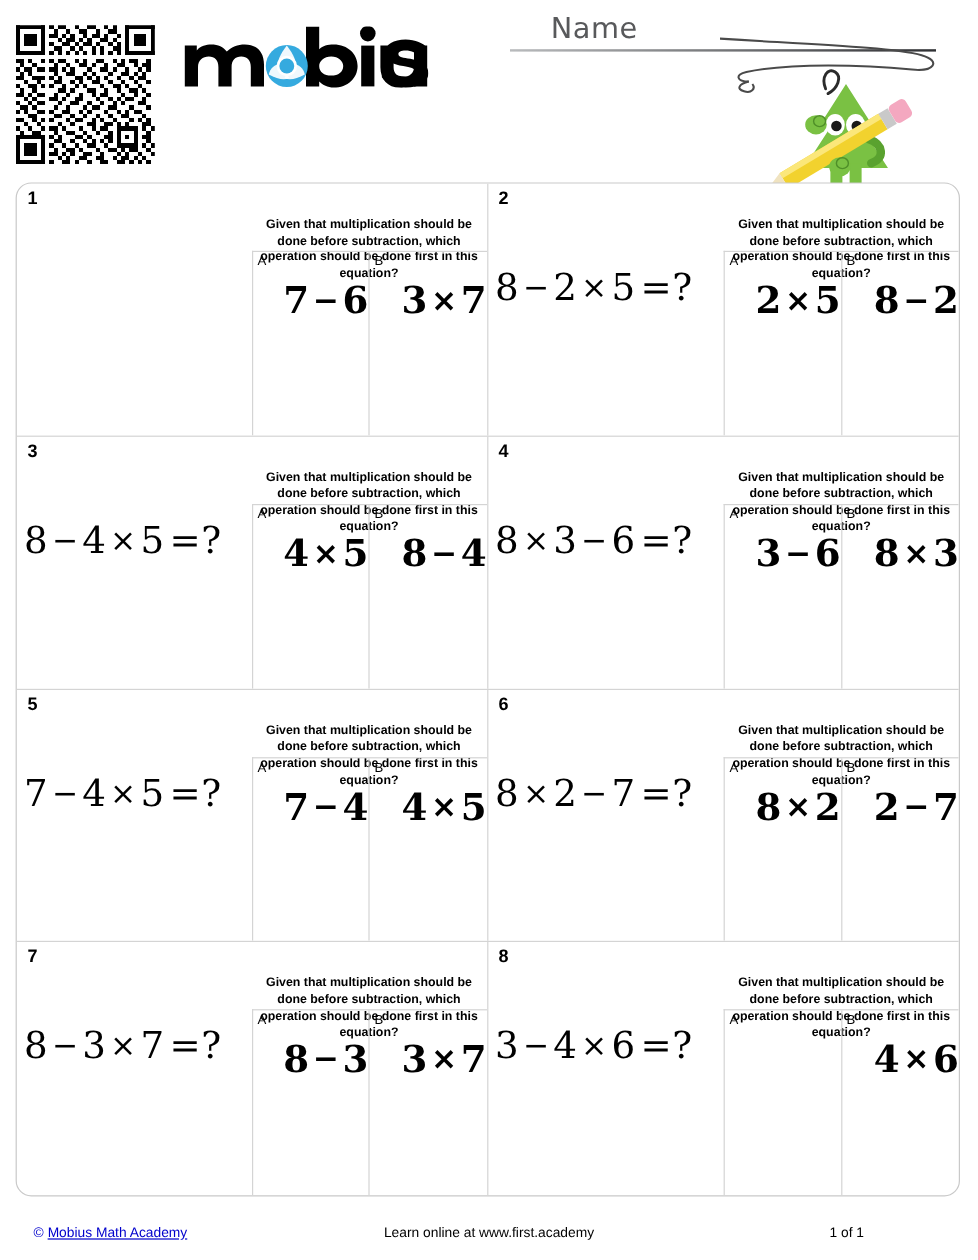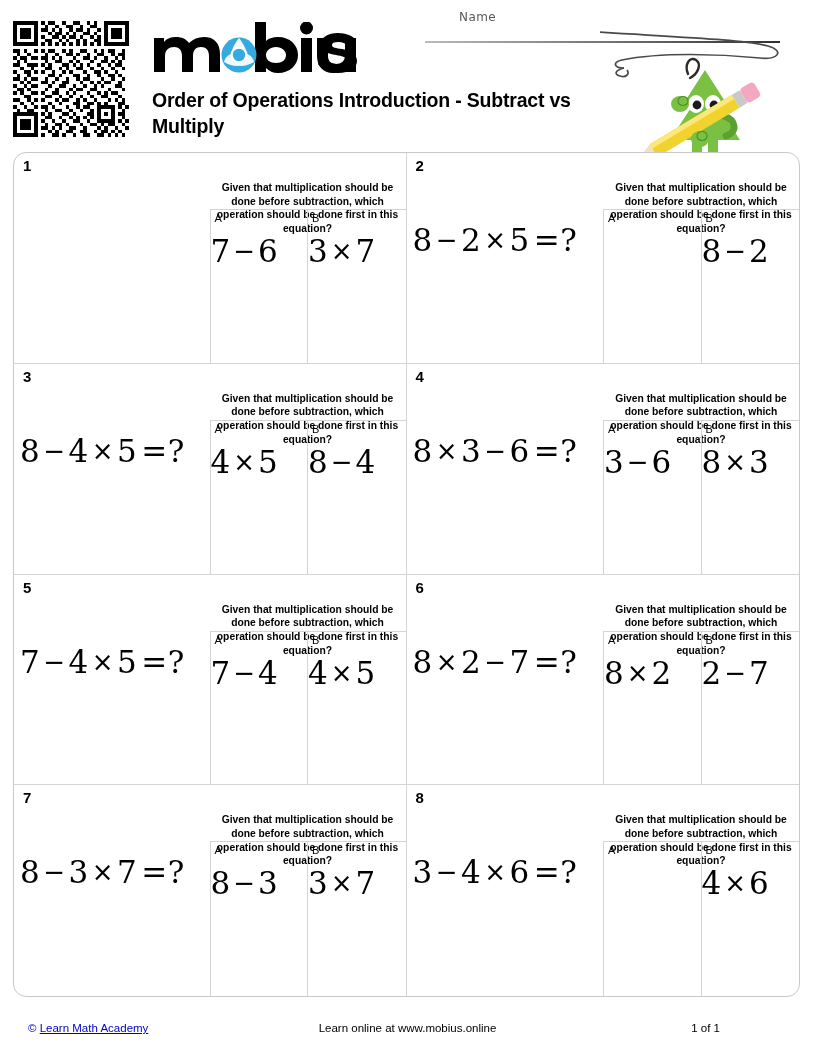--- a/index.html
+++ b/index.html
@@ -64,21 +64,21 @@
     position: absolute;
     left: 425px;
     top: 8px;
     width: 360px;
     height: 48px;
   }
   .name-label {
     position: absolute;
     left: 34px;
     top: 2px;
-    font-size: 12px;
+    font-size: 24px;
     color: #58595b;
     font-family: "DejaVu Sans", sans-serif;
     letter-spacing: 0.4px;
   }
   .name-rule {
     position: absolute;
     left: 0;
     top: 33px;
     width: 355px;
     height: 2px;
@@ -194,25 +194,26 @@
     font-size: 11px;
     font-family: "Liberation Sans", sans-serif;
     line-height: 1;
     color: #000;
   }
   .choice-expr {
     position: absolute;
     left: 0;
     right: 0;
     top: 22px;
-    text-align: left;
+    text-align: right;
     font-size: 31px;
     font-family: "DejaVu Serif", serif;
     white-space: nowrap;
     line-height: 1.25;
+    font-weight: bold;
   }
   .choice-expr .op {
     font-family: "DejaVu Sans", sans-serif;
     font-size: 26px;
     padding: 0 3px;
     position: relative;
     top: -2px;
   }
 
   
@@ -602,21 +603,20 @@
           <circle cx="87" cy="33" r="8.5" fill="#ffffff"></circle>
           <path d="M87 16 C81 24 79 29 80 33 L94 33 C95 29 93 24 87 16 Z" fill="#ffffff" opacity="0.92"></path>
           <path d="M72 40 C79 44 85 45 89 43 L82 31 C77 32 73 35 72 40 Z" fill="#ffffff" opacity="0.92"></path>
           <path d="M102 40 C95 44 89 45 85 43 L92 31 C97 32 101 35 102 40 Z" fill="#ffffff" opacity="0.92"></path>
           <circle cx="87" cy="33" r="6.2" fill="#35aadf"></circle>
         </g>
       </svg>
     </div>
   </div>
 
-  <div class="worksheet-title">Order of Operations Introduction - Subtract vs Multiply</div>
 
   <div class="name-zone">
     <div class="name-label">Name</div>
     <div class="name-rule"></div>
   </div>
 
   <div class="mascot">
     <svg width="215" height="145" viewBox="0 0 215 145">
 
       <path d="M-60 20 C40 28 140 30 168 38 C185 43 178 52 160 50 C120 46 60 44 22 52 C12 54 14 60 24 60" fill="none" stroke="#4a4a4a" stroke-width="1.7"></path>
@@ -677,20 +677,21 @@
 
     <div class="q-cell">
       <div class="q-num">2</div>
       <div class="q-prompt">Given that multiplication should be done before subtraction, which operation should be done first in this equation?</div>
       <div class="q-equation">
         <span>8</span><span class="op">−</span><span>2</span><span class="op">×</span><span>5</span><span class="eq">=?</span>
       </div>
       <div class="choices">
         <div class="choice">
           <div class="choice-letter">A</div>
+          <div class="choice-expr"><span>2</span><span class="op">×</span><span>5</span></div>
         </div>
         <div class="choice">
           <div class="choice-letter">B</div>
           <div class="choice-expr"><span>8</span><span class="op">−</span><span>2</span></div>
         </div>
       </div>
     </div>
   </div>
 
   <div class="q-row">
@@ -802,16 +803,16 @@
           <div class="choice-letter">B</div>
           <div class="choice-expr"><span>4</span><span class="op">×</span><span>6</span></div>
         </div>
       </div>
     </div>
   </div>
 
 </div>
 
 <div class="footer">
-  <div class="footer-left"><span class="copy">©</span> <span class="footer-link">Learn Math Academy</span></div>
-  <div class="footer-center">Learn online at www.mobius.online</div>
+  <div class="footer-left"><span class="copy">©</span> <span class="footer-link">Mobius Math Academy</span></div>
+  <div class="footer-center">Learn online at www.first.academy</div>
   <div class="footer-right">1 of 1</div>
 </div>
 
 </body></html>

